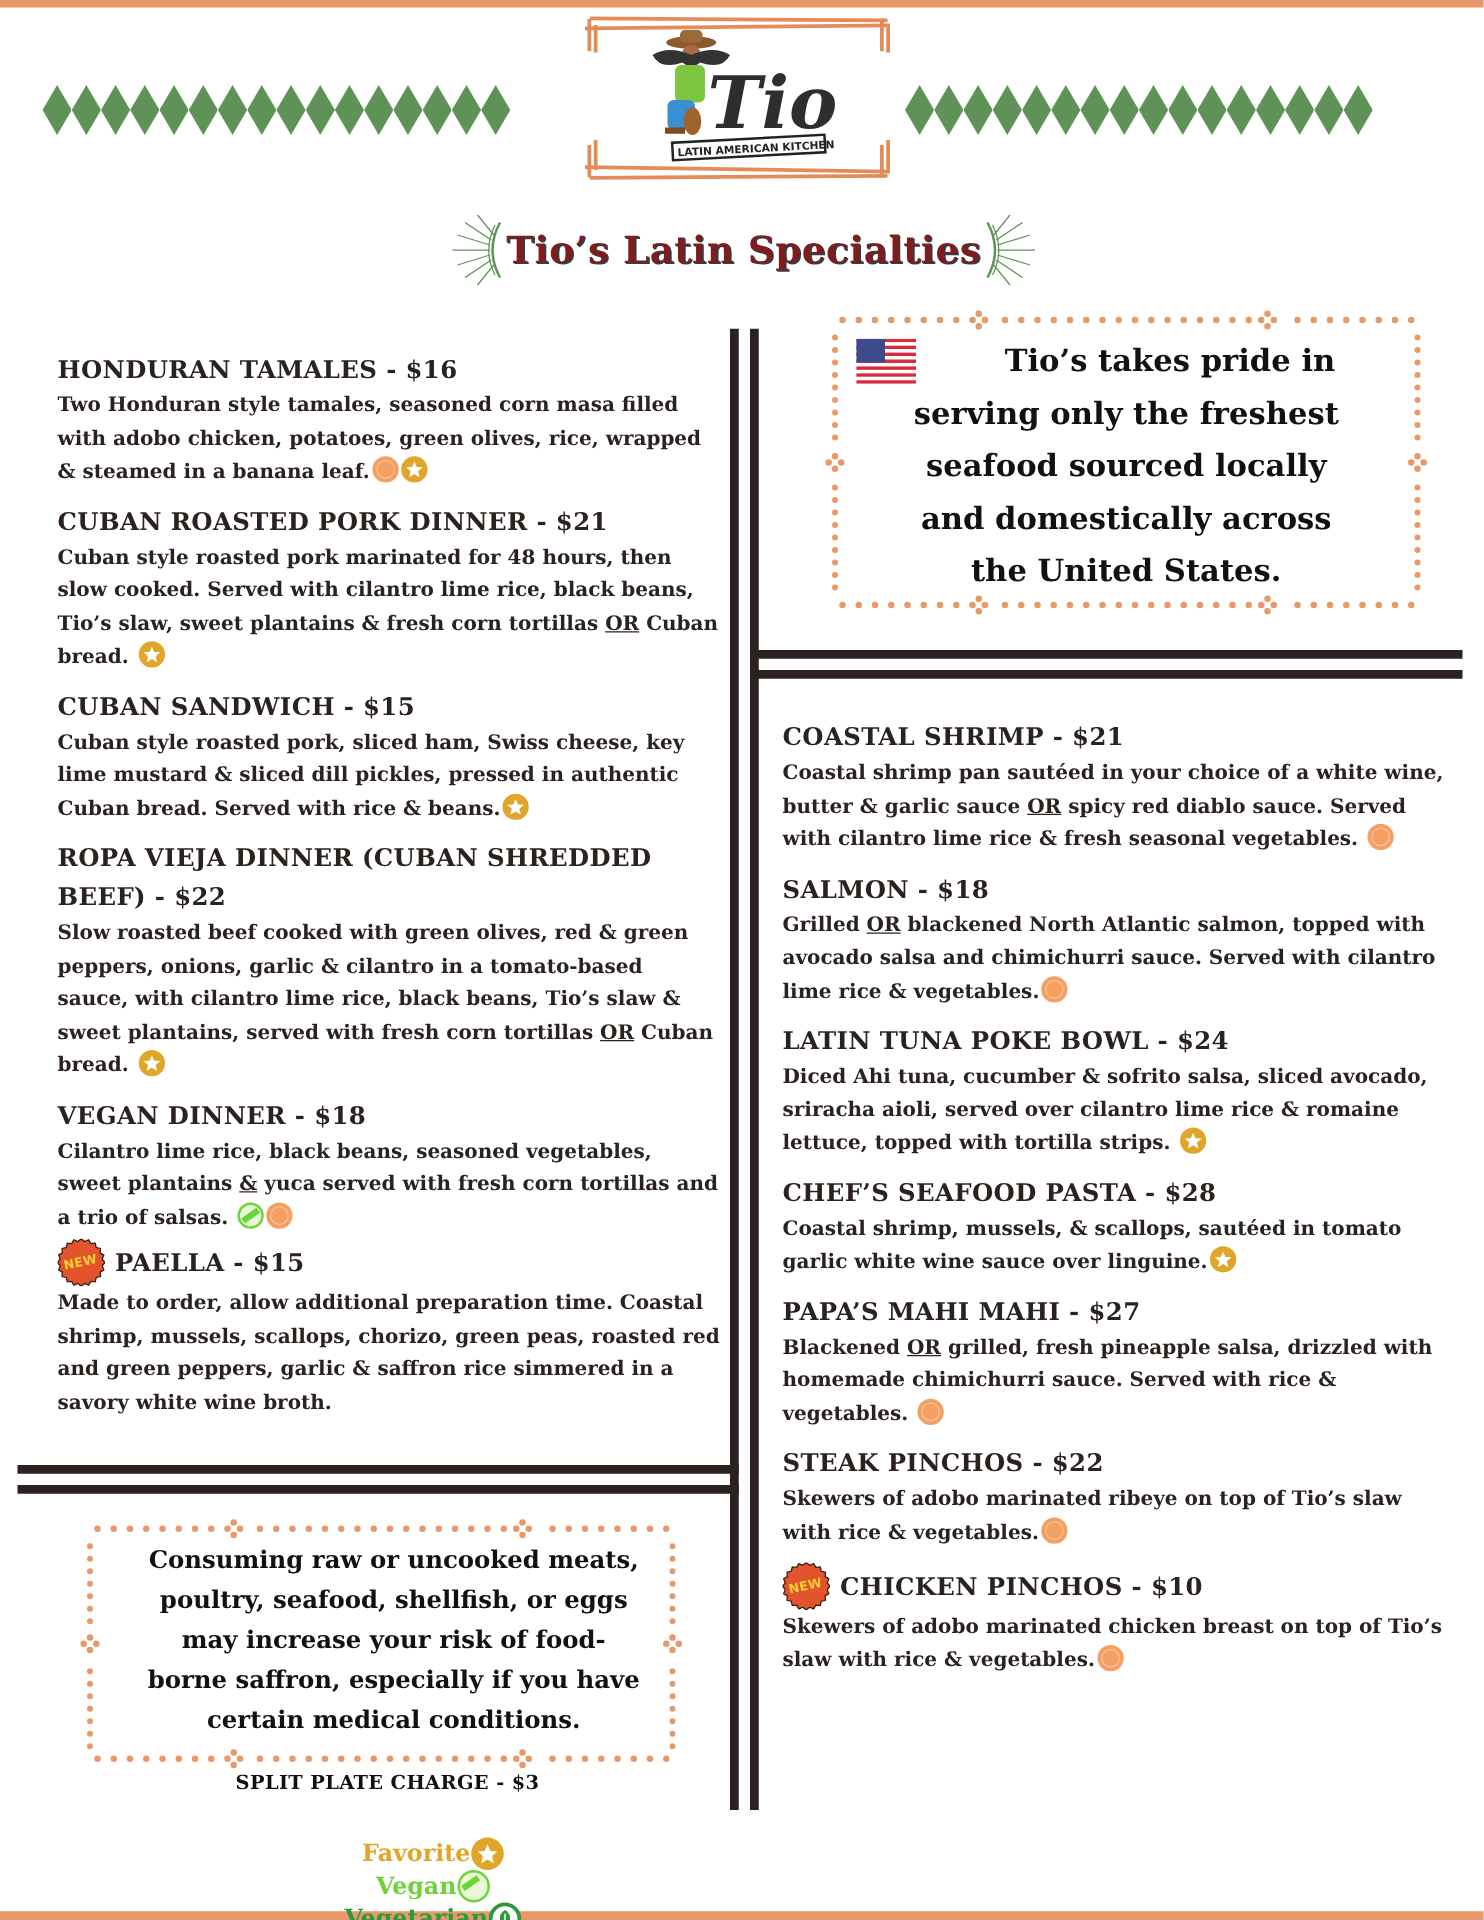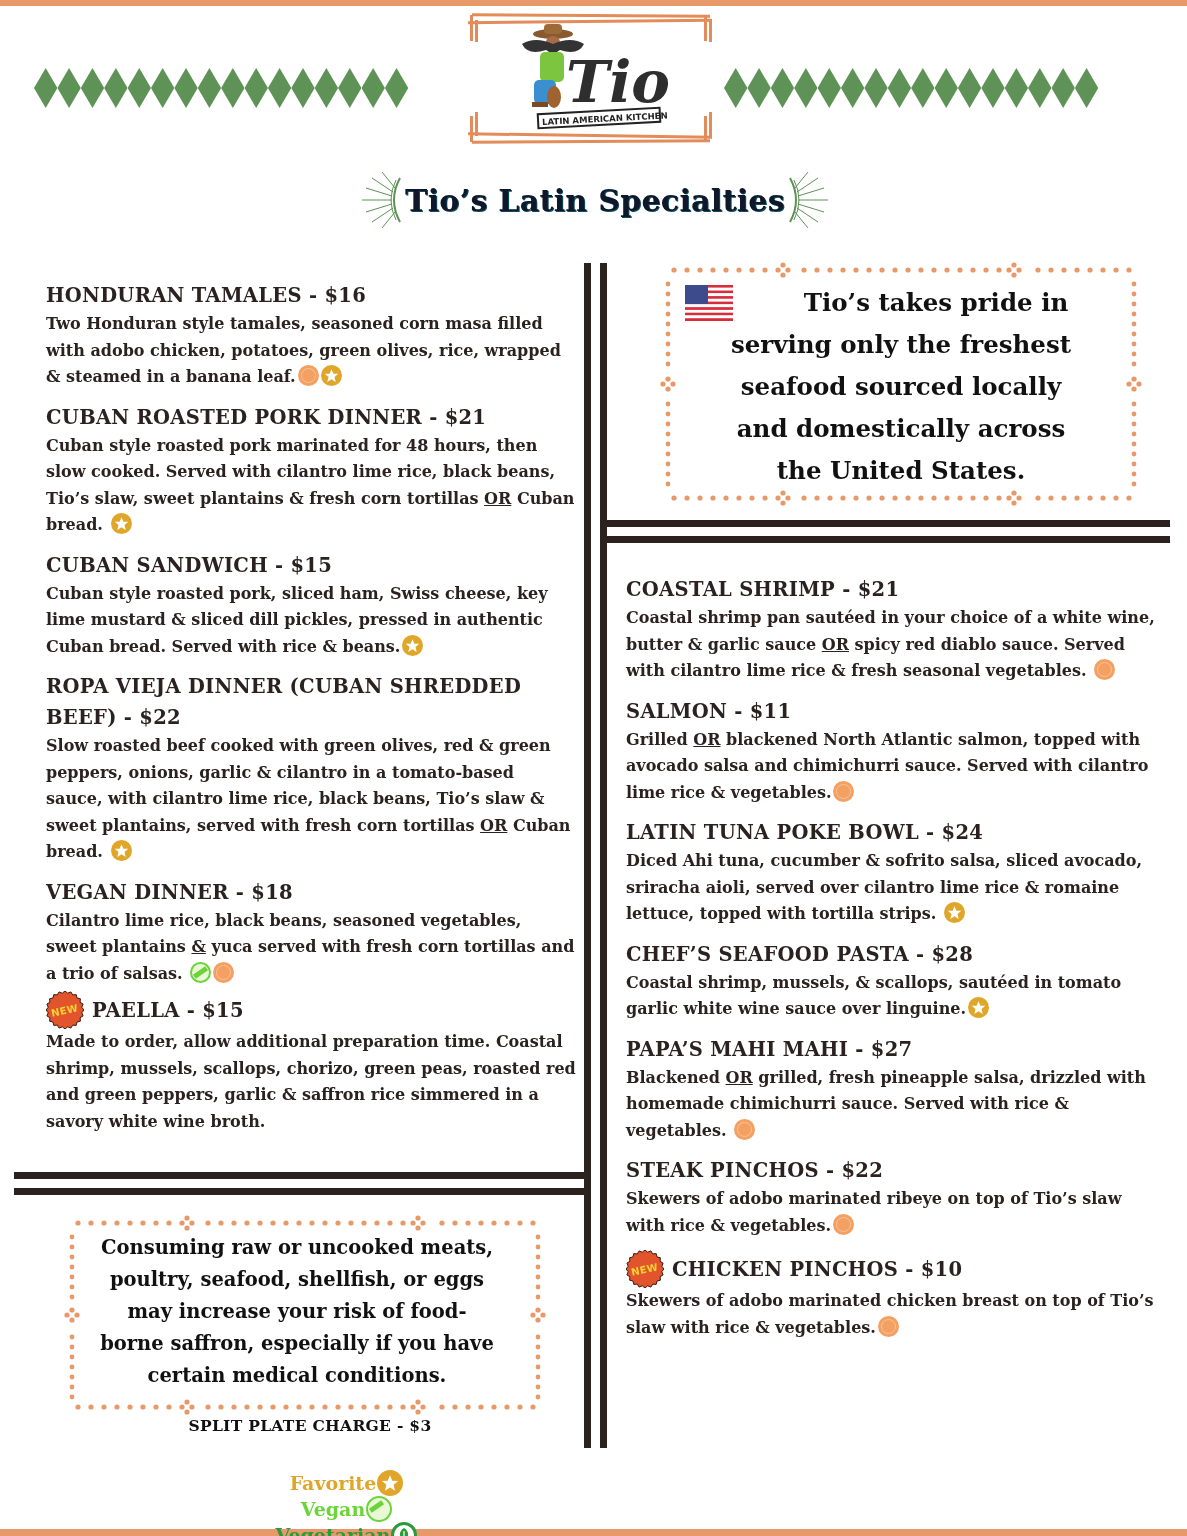--- a/index.html
+++ b/index.html
@@ -14,21 +14,21 @@
   .diamonds.right { left: 724px; }
   .diamond { width: 23.4px; height: 40px; position: relative; }
   .diamond::before { content: ""; position: absolute; left: 0; top: 0; width: 100%; height: 100%;
     background: #5e9256; clip-path: polygon(50% 0, 100% 50%, 50% 100%, 0 50%); }
 
   .logo-frame { position: absolute; left: 466px; top: 12px; width: 250px; height: 133px; }
   .logo-frame .frame-line { position: absolute; background: #e38c5a; }
   .logo { position: absolute; left: 520px; top: 22px; width: 150px; height: 110px; }
 
   .title-wrap { position: absolute; left: 330px; top: 165px; width: 530px; height: 70px; display: flex; align-items: center; justify-content: center; }
-  .title { font-family: "DejaVu Serif", serif; font-weight: bold; font-size: 30px; color: #0f172a; letter-spacing: 0.3px;
+  .title { font-family: "DejaVu Serif", serif; font-weight: bold; font-size: 30px; color: #7f1d1d; letter-spacing: 0.3px;
     text-shadow: 1px 1px 0 #0d4e5c; }
   .sunburst { width: 45px; height: 60px; }
 
   .vline { position: absolute; background: #2b2220; width: 7px; }
   .hline { position: absolute; background: #2b2220; height: 7px; }
 
   .col { position: absolute; }
   .col.left { left: 46px; top: 280px; width: 530px; }
   .col.right { left: 626px; top: 574px; width: 530px; }
 
@@ -233,21 +233,21 @@
 
 <div class="col right" id="rightcol">
     <div class="item">
       <div class="item-title">
         <span>COASTAL SHRIMP - $21</span>
       </div>
       <div class="item-desc"><span>Coastal shrimp pan sautéed in your choice of a white wine, butter &amp; garlic sauce </span><span class="u">OR</span><span> spicy red diablo sauce. Served with cilantro lime rice &amp; fresh seasonal vegetables. </span><span class="icon gf"></span></div>
     </div>
     <div class="item">
       <div class="item-title">
-        <span>SALMON - $11</span>
+        <span>SALMON - $18</span>
       </div>
       <div class="item-desc"><span>Grilled </span><span class="u">OR</span><span> blackened North Atlantic salmon, topped with avocado salsa and chimichurri sauce. Served with cilantro lime rice &amp; vegetables.</span><span class="icon gf"></span></div>
     </div>
     <div class="item">
       <div class="item-title">
         <span>LATIN TUNA POKE BOWL - $24</span>
       </div>
       <div class="item-desc"><span>Diced Ahi tuna, cucumber &amp; sofrito salsa, sliced avocado, sriracha aioli, served over cilantro lime rice &amp; romaine lettuce, topped with tortilla strips. </span><span class="icon fav"><svg width="15" height="15" viewBox="0 0 20 20">
             <polygon points="10,1.5 12.5,7.5 19,7.8 14,12 15.6,18.5 10,15 4.4,18.5 6,12 1,7.8 7.5,7.5" fill="#fff"></polygon>
           </svg></span></div>
@@ -279,21 +279,21 @@
             <polygon points="38.0,19.0 35.8,21.7 37.1,24.9 34.1,26.7 34.4,30.2 31.0,31.0 30.2,34.4 26.7,34.1 24.9,37.1 21.7,35.8 19.0,38.0 16.3,35.8 13.1,37.1 11.3,34.1 7.8,34.4 7.0,31.0 3.6,30.2 3.9,26.7 0.9,24.9 2.2,21.7 0.0,19.0 2.2,16.3 0.9,13.1 3.9,11.3 3.6,7.8 7.0,7.0 7.8,3.6 11.3,3.9 13.1,0.9 16.3,2.2 19.0,0.0 21.7,2.2 24.9,0.9 26.7,3.9 30.2,3.6 31.0,7.0 34.4,7.8 34.1,11.3 37.1,13.1 35.8,16.3" fill="#e2542b" stroke="#3a1a10" stroke-width="1"></polygon>
           </svg>
           <span>NEW</span>
         </span>
         <span>CHICKEN PINCHOS - $10</span>
       </div>
       <div class="item-desc"><span>Skewers of adobo marinated chicken breast on top of Tio’s slaw with rice &amp; vegetables.</span><span class="icon gf"></span></div>
     </div>
   </div>
 
-<div class="dotbox" style="left:660px;top:262px;width:482px;height:244px;">
+<div class="dotbox" style="left:660px;top:248px;width:482px;height:244px;">
   <svg width="482" height="244" style="position:absolute;left:0;top:0;" id="dotbox1">
       <circle cx="14" cy="8" r="2.6" fill="#e8996a"></circle>
       <circle cx="27" cy="8" r="2.6" fill="#e8996a"></circle>
       <circle cx="40" cy="8" r="2.6" fill="#e8996a"></circle>
       <circle cx="53" cy="8" r="2.6" fill="#e8996a"></circle>
       <circle cx="66" cy="8" r="2.6" fill="#e8996a"></circle>
       <circle cx="79" cy="8" r="2.6" fill="#e8996a"></circle>
       <circle cx="92" cy="8" r="2.6" fill="#e8996a"></circle>
       <circle cx="105" cy="8" r="2.6" fill="#e8996a"></circle>
       <circle cx="144" cy="8" r="2.6" fill="#e8996a"></circle>
@@ -552,21 +552,21 @@
       <circle cx="474" cy="142" r="2.4" fill="#e8996a"></circle>
       <circle cx="474" cy="152" r="2.4" fill="#e8996a"></circle>
       <circle cx="474" cy="162" r="2.4" fill="#e8996a"></circle>
       <circle cx="474" cy="172" r="2.4" fill="#e8996a"></circle>
       <circle cx="474" cy="182" r="2.4" fill="#e8996a"></circle>
       <circle cx="474" cy="95" r="2.6" fill="#e8996a"></circle>
       <circle cx="474" cy="105" r="2.6" fill="#e8996a"></circle>
       <circle cx="469" cy="100" r="2.6" fill="#e8996a"></circle>
       <circle cx="479" cy="100" r="2.6" fill="#e8996a"></circle>
     </svg>
-  <div class="text" style="left:6px;top:17px;width:454px;font-size:19.5px;line-height:32px;" id="warntext">
+  <div class="text" style="left:24px;top:17px;width:454px;font-size:19.5px;line-height:32px;" id="warntext">
       <div>Consuming raw or uncooked meats,</div>
       <div>poultry, seafood, shellfish, or eggs</div>
       <div>may increase your risk of food-</div>
       <div>borne saffron, especially if you have</div>
       <div>certain medical conditions.</div>
     </div>
 </div>
 
 <div class="split">SPLIT PLATE CHARGE - $3</div>
 

